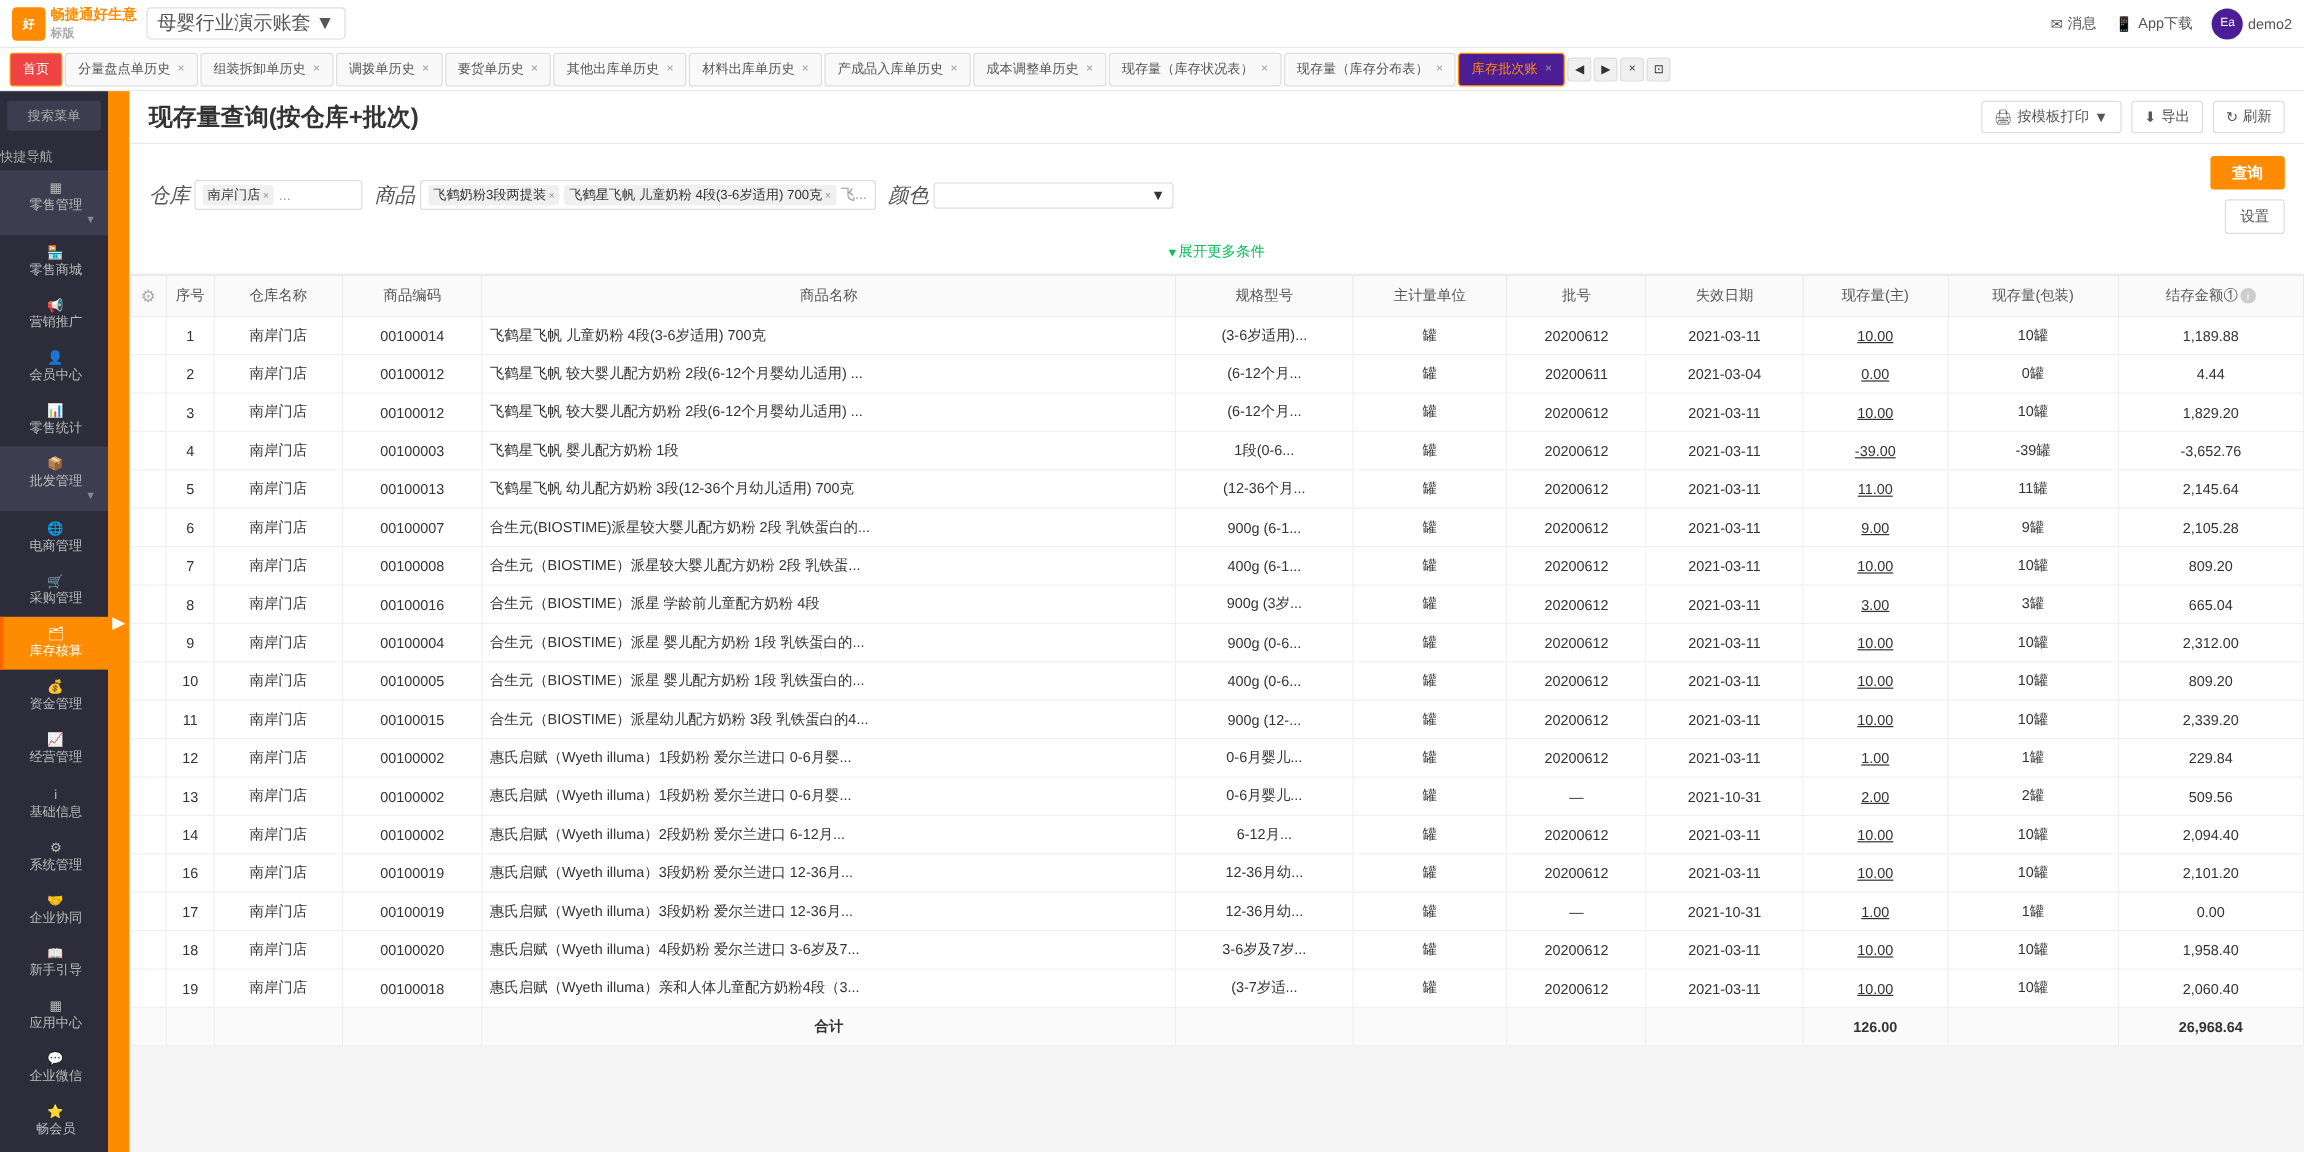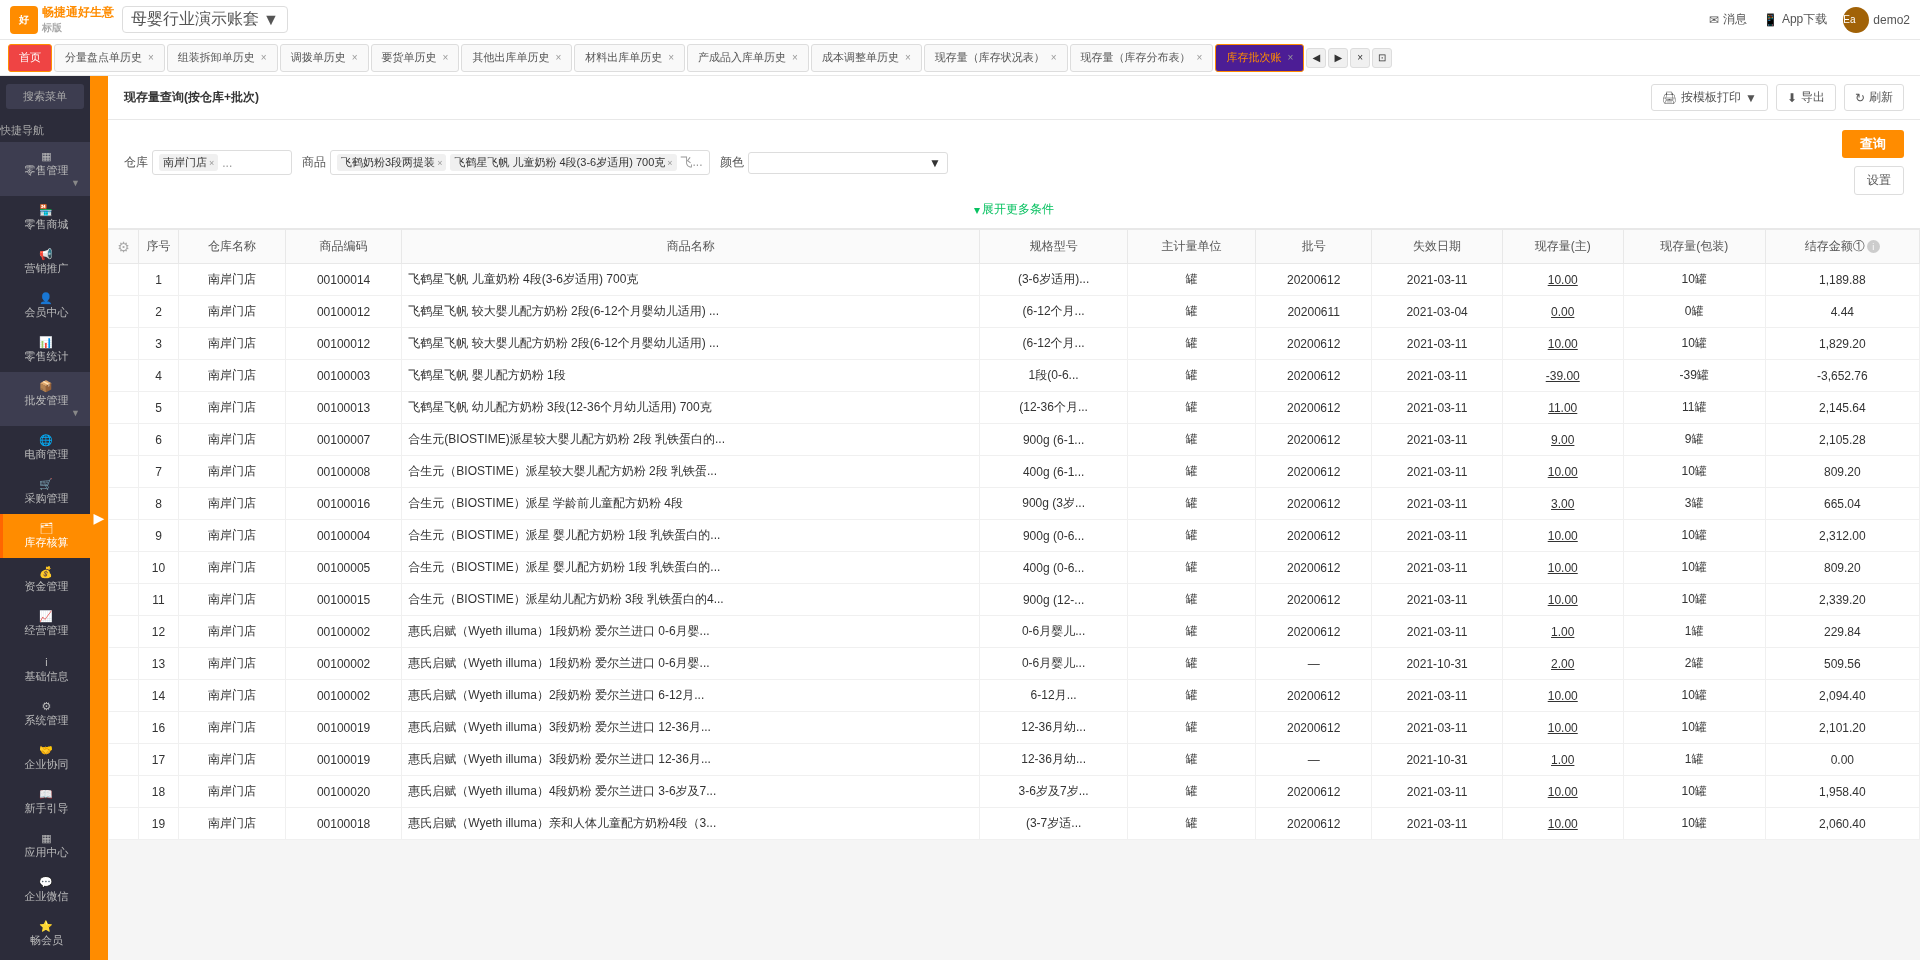--- a/index.html
+++ b/index.html
@@ -6,21 +6,21 @@
     body { font-family: 'Microsoft YaHei', Arial, sans-serif; font-size: 12px; background: #f5f5f5; color: #333; overflow: hidden; height: 960px; width: 1920px; }
 
     
     .top-bar { height: 40px; background: #fff; display: flex; align-items: center; padding: 0 10px; border-bottom: 1px solid #e8e8e8; justify-content: space-between; }
     .top-bar-left { display: flex; align-items: center; gap: 8px; }
     .logo-area { display: flex; align-items: center; gap: 4px; color: #ff8c00; font-weight: bold; font-size: 13px; }
     .logo-icon { width: 28px; height: 28px; background: #ff8c00; border-radius: 4px; display: flex; align-items: center; justify-content: center; color: white; font-size: 10px; }
     .dropdown-selector { display: flex; align-items: center; gap: 4px; border: 1px solid #ddd; border-radius: 4px; padding: 2px 8px; cursor: pointer; background: #fff; font-size: 16px; color: #555; }
     .top-bar-right { display: flex; align-items: center; gap: 16px; }
     .top-right-item { display: flex; align-items: center; gap: 4px; cursor: pointer; color: #555; font-size: 12px; }
-    .avatar { width: 26px; height: 26px; border-radius: 50%; background: #a16207; display: flex; align-items: center; color: white; font-size: 11px; }
+    .avatar { width: 26px; height: 26px; border-radius: 50%; background: #4c1d95; display: flex; align-items: center; justify-content: center; color: white; font-size: 11px; }
 
     
     .tab-bar { height: 36px; background: #fff; display: flex; align-items: center; padding: 0 8px; border-bottom: 1px solid #e8e8e8; overflow: hidden; gap: 2px; }
     .tab-item { height: 28px; padding: 0 10px; display: flex; align-items: center; gap: 4px; border: 1px solid #ddd; border-radius: 3px; cursor: pointer; white-space: nowrap; font-size: 11px; color: #555; background: #f9f9f9; }
     .tab-item.active { background: #4c1d95; border-color: #ff8c00; color: #ff8c00; }
     .tab-item .close-x { font-size: 10px; color: #999; margin-left: 2px; }
     .tab-home { background: #ef4444; color: white; border-color: #ff8c00; }
     .tab-nav-btn { width: 20px; height: 20px; background: #f0f0f0; border: 1px solid #ddd; border-radius: 3px; display: flex; align-items: center; justify-content: center; cursor: pointer; font-size: 10px; }
 
     
@@ -34,31 +34,31 @@
     .sidebar-item { padding: 8px 6px; text-align: center; cursor: pointer; color: #bbb; font-size: 11px; border-left: 3px solid transparent; }
     .sidebar-item.active { background: #ff8c00; color: white; border-left-color: #ff6600; }
     .sidebar-item-row { display: flex; flex-direction: column; align-items: center; }
     .sidebar-arrow { display: flex; align-items: center; justify-content: flex-end; padding-right: 4px; font-size: 9px; color: #888; }
 
     
     .content { flex: 1; display: flex; flex-direction: column; overflow: hidden; background: #f5f5f5; }
 
     
     .page-header { background: #fff; padding: 8px 16px; display: flex; align-items: center; justify-content: space-between; border-bottom: 1px solid #e8e8e8; }
-    .page-title { font-size: 12px; font-weight: bold; color: #333; }
+    .page-title { font-size: 20px; font-weight: bold; color: #333; }
     .page-header-actions { display: flex; align-items: center; gap: 8px; }
     .btn-print { background: #fff; border: 1px solid #ddd; border-radius: 3px; padding: 4px 10px; cursor: pointer; font-size: 12px; color: #555; display: flex; align-items: center; gap: 4px; }
     .btn-export { background: #fff; border: 1px solid #ddd; border-radius: 3px; padding: 4px 10px; cursor: pointer; font-size: 12px; color: #555; display: flex; align-items: center; gap: 4px; }
     .btn-refresh { background: #fff; border: 1px solid #ddd; border-radius: 3px; padding: 4px 10px; cursor: pointer; font-size: 12px; color: #555; display: flex; align-items: center; gap: 4px; }
 
     
     .filter-area { background: #fff; padding: 10px 16px; border-bottom: 1px solid #e8e8e8; }
     .filter-row { display: flex; align-items: center; gap: 10px; flex-wrap: wrap; }
     .filter-item { display: flex; align-items: center; gap: 4px; }
-    .filter-label { color: #555; font-size: 12px; white-space: nowrap; }
+    .filter-label { color: #555; font-size: 17px; white-space: nowrap; font-style: italic; }
     .filter-tag-container { display: flex; align-items: center; gap: 4px; border: 1px solid #ddd; border-radius: 3px; padding: 3px 6px; min-width: 140px; background: #fff; flex-wrap: wrap; }
     .filter-tag { background: #f0f0f0; border-radius: 3px; padding: 1px 4px; font-size: 11px; color: #333; display: flex; align-items: center; gap: 2px; }
     .filter-tag .tag-close { color: #999; cursor: pointer; font-size: 9px; }
     .filter-tag-dots { color: #999; cursor: pointer; }
     .filter-expand-btn { border: none; background: none; color: #07c160; cursor: pointer; font-size: 12px; display: flex; align-items: center; gap: 2px; }
     .filter-expand-row { display: flex; align-items: center; justify-content: center; padding: 6px 0 0; }
     .btn-query { background: #ff8c00; color: white; border: none; border-radius: 3px; padding: 5px 18px; cursor: pointer; font-size: 13px; font-weight: bold; }
     .btn-setting { background: #fff; border: 1px solid #ddd; border-radius: 3px; padding: 5px 12px; cursor: pointer; font-size: 12px; color: #555; margin-top: 4px; }
 
     
@@ -630,17 +630,31 @@
               <td>00100018</td>
               <td style="text-align: left;">惠氏启赋（Wyeth illuma）亲和人体儿童配方奶粉4段（3...</td>
               <td>(3-7岁适...</td>
               <td>罐</td>
               <td>20200612</td>
               <td>2021-03-11</td>
               <td class="val-link">10.00</td>
               <td>10罐</td>
               <td>2,060.40</td>
             </tr>
+            <tr class="summary-row">
+              <td></td>
+              <td></td>
+              <td></td>
+              <td></td>
+              <td>合计</td>
+              <td></td>
+              <td></td>
+              <td></td>
+              <td></td>
+              <td>126.00</td>
+              <td></td>
+              <td>26,968.64</td>
+            </tr>
           </tbody>
       </table>
     </div>
   </div>
 </div>
 
 </body></html>

